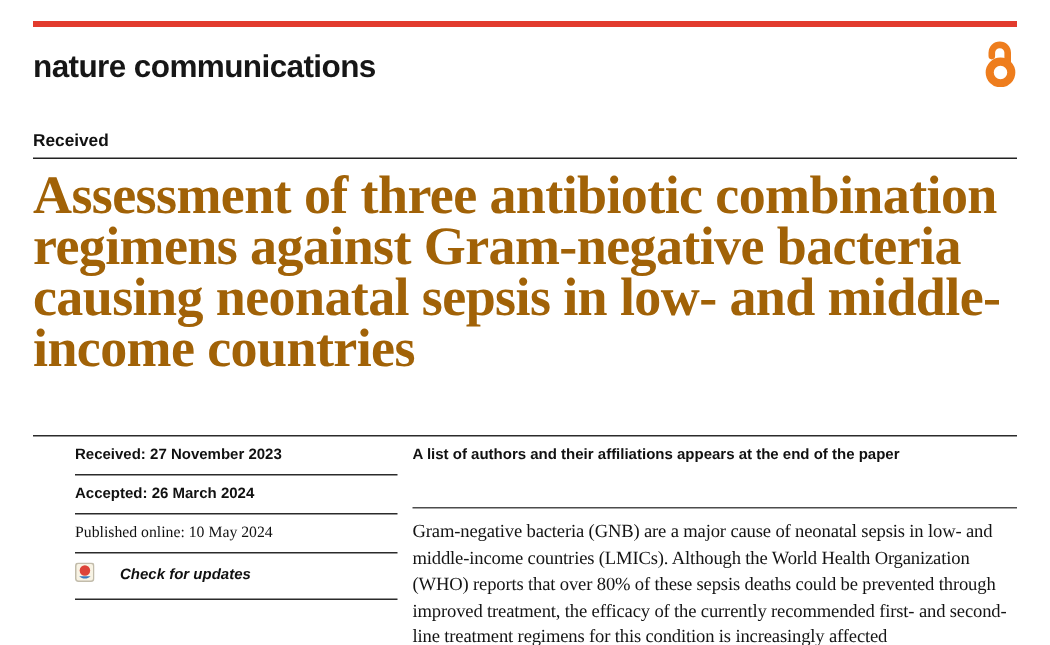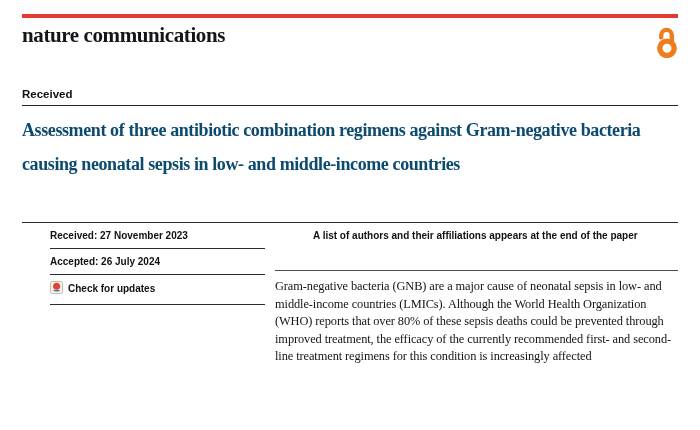--- a/index.html
+++ b/index.html
@@ -23,22 +23,22 @@
     height: 4px;
     background: #e23b2d;
   }
   .masthead-row {
     display: flex;
     justify-content: space-between;
     align-items: flex-start;
     height: 46px;
   }
   .brand {
-    margin-top: 5px;
-    font-family: Liberation Serif, serif;
+    margin-top: 15px;
+    font-family: Liberation Sans, sans-serif;
     font-weight: 700;
     font-size: 21px;
     letter-spacing: -0.4px;
     color: #161616;
   }
   .oa-icon { margin-top: 8px; }
   
   .kicker-row {
     margin-top: 24px;
     display: flex;
@@ -57,24 +57,24 @@
     font-size: 9.5px;
     color: #1571b8;
     text-decoration: none;
   }
   
   .title {
     margin-top: 7px;
     width: 645px;
     font-family: "Liberation Serif", serif;
     font-weight: 700;
-    font-size: 18px;
+    font-size: 36px;
     line-height: 34px;
     letter-spacing: -0.4px;
-    color: #0c4a6e;
+    color: #a16207;
   }
   
   .meta-section {
     margin-top: 41px;
     border-top: 1.5px solid #2b2b2b;
     display: flex;
   }
   .meta-left {
     width: 215px;
     margin-right: 10px;
@@ -90,35 +90,35 @@
     line-height: 12px;
   }
   .meta-row.serif-row {
     font-family: "Liberation Serif", serif;
     font-weight: 400;
     font-size: 10.5px;
   }
   .meta-row.updates-row {
     display: flex;
     align-items: center;
-    gap: 5px;
+    gap: 17px;
     padding: 6px 0 7px;
+    font-style: italic;
   }
   .crossmark { flex: none; display: block; }
   .meta-right {
     flex: 1;
     min-width: 0;
   }
   .authors-note {
     padding-top: 7px;
     font-weight: 700;
     font-size: 10px;
     line-height: 12px;
     color: #111111;
-    margin-left: 38px;
   }
   .note-rule {
     margin-top: 28px;
     border-top: 1px solid #4d4d4d;
   }
   .abstract {
     margin-top: 7px;
     font-family: "Liberation Serif", serif;
     font-size: 12.4px;
     line-height: 17.6px;
@@ -147,21 +147,22 @@
   <div class="kicker-row">
     <span class="kicker">Received</span>
   </div>
 
   <h1 class="title">Assessment of three antibiotic combination regimens against Gram-negative bacteria causing neonatal sepsis in low- and middle-income countries</h1>
 
   <div class="meta-section">
 
     <div class="meta-left">
       <div class="meta-row">Received: 27 November 2023</div>
-      <div class="meta-row">Accepted: 26 July 2024</div>
+      <div class="meta-row">Accepted: 26 March 2024</div>
+      <div class="meta-row serif-row">Published online: 10 May 2024</div>
       <div class="meta-row updates-row">
         <span class="crossmark">
           <svg width="13" height="13" viewBox="0 0 13 13">
             <rect x="0.5" y="0.5" width="12" height="12" rx="1.8" fill="#f8f3e4" stroke="#c2bcab" stroke-width="1"></rect>
             <circle cx="6.6" cy="5.3" r="3.5" fill="#dd4339"></circle>
             <path d="M2.8 9.1 C 4 10.2 5.2 10.6 6.6 10.6 C 8 10.6 9.2 10.2 10.4 9.1 Z" fill="#3a78bd"></path>
           </svg>
         </span>
         <span>Check for updates</span>
       </div>

